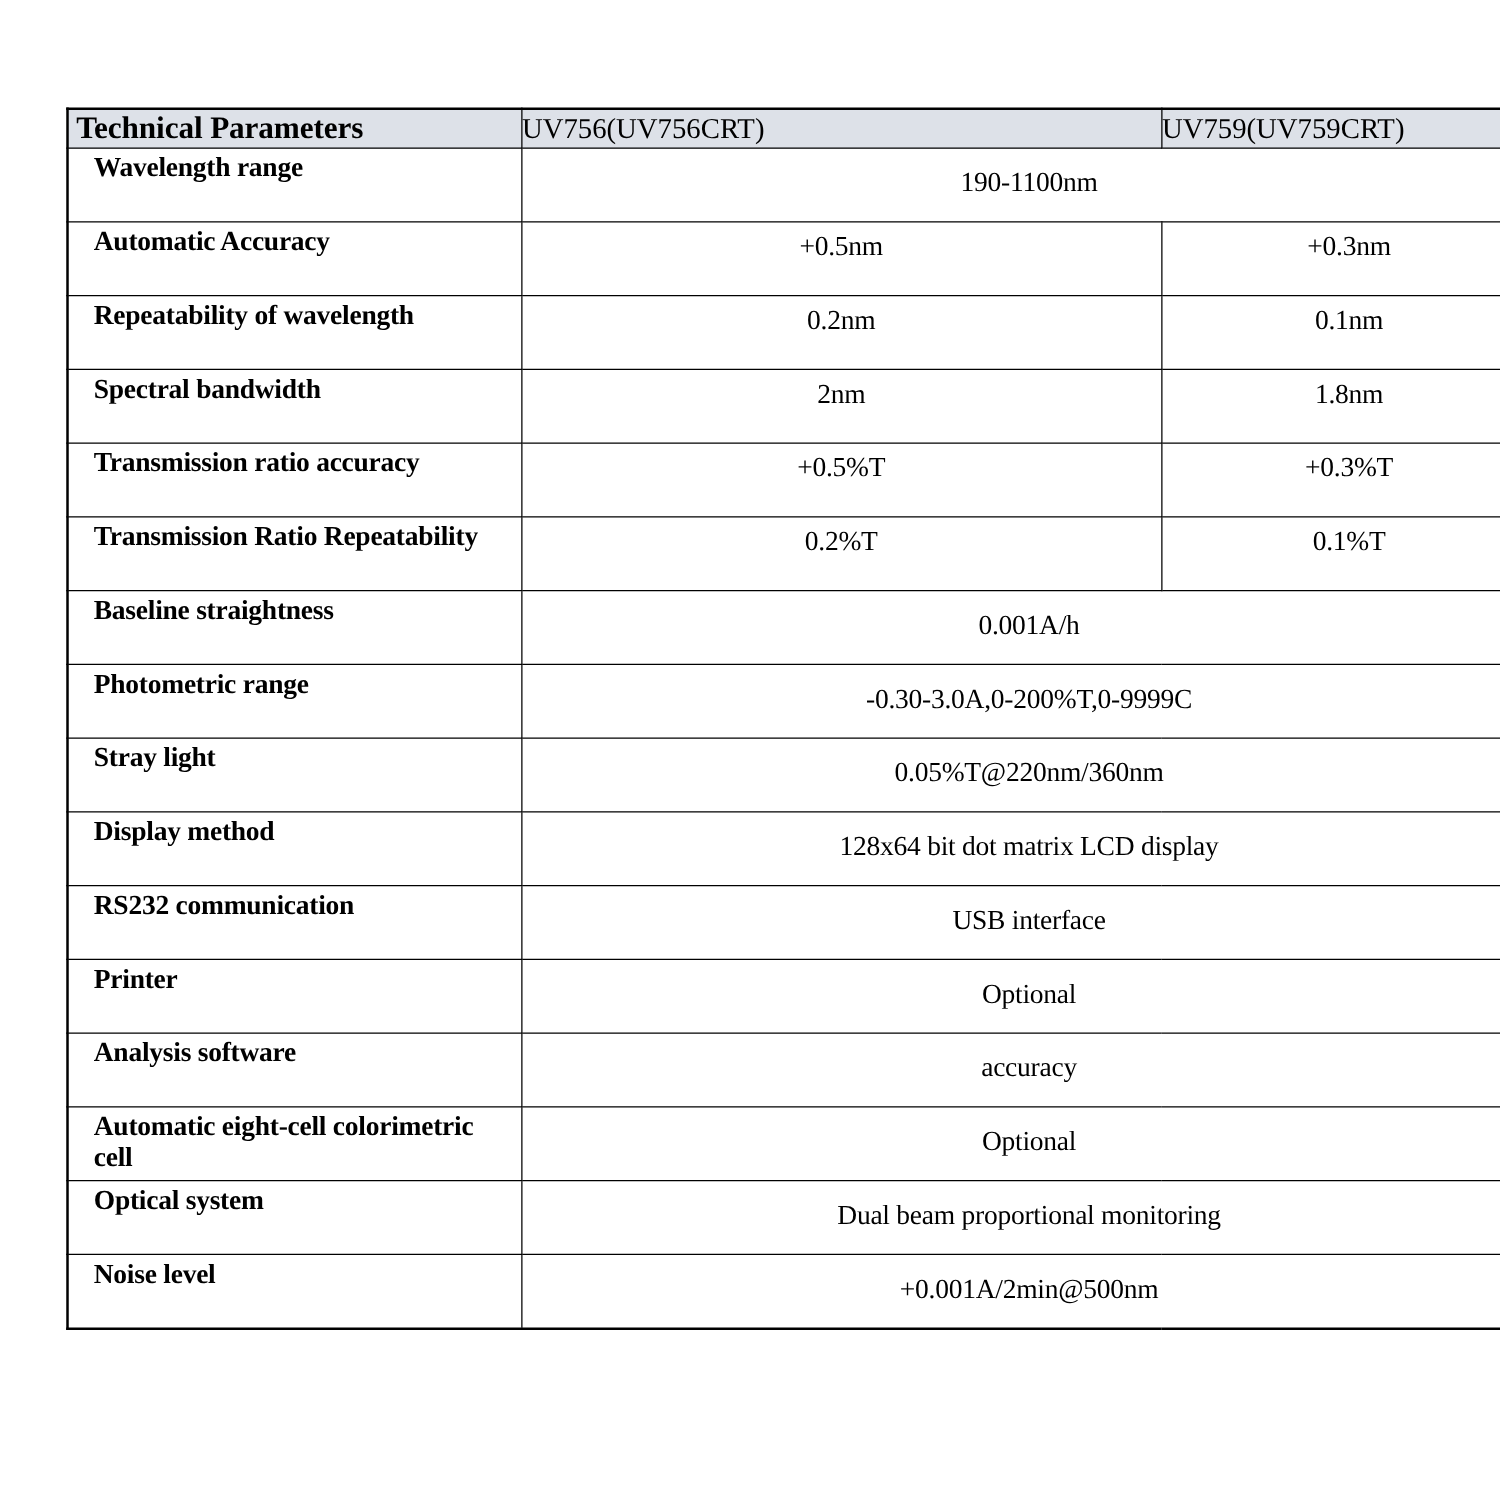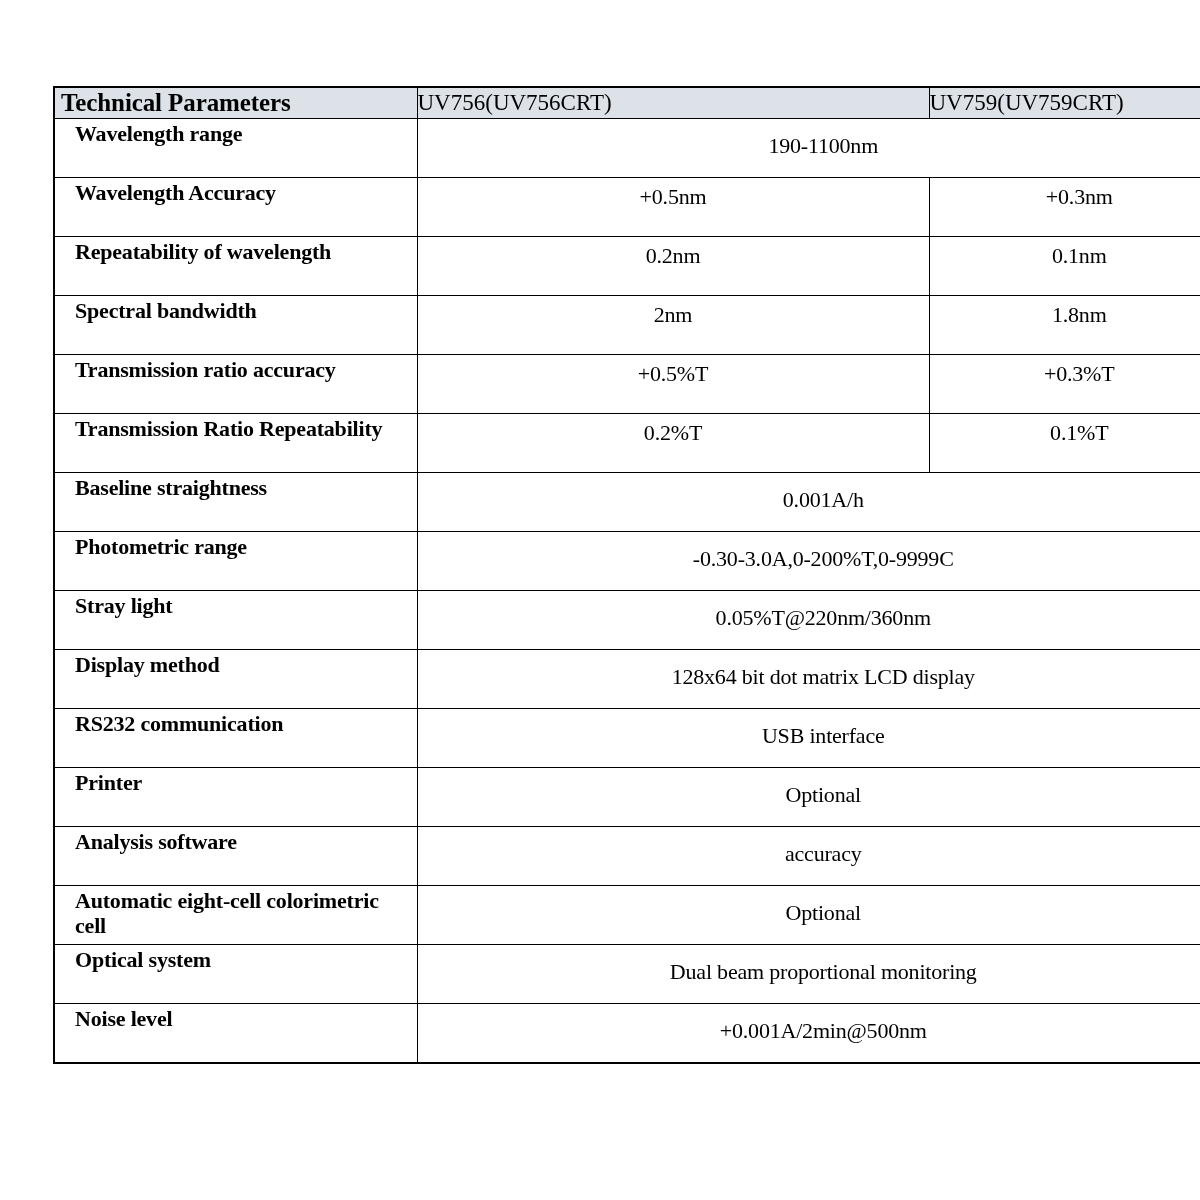--- a/index.html
+++ b/index.html
@@ -107,21 +107,21 @@
         <tr>
           <td class="label">
             <span class="label-txt">Wavelength range</span>
           </td>
           <td class="value" colspan="2">
             <span class="value-txt">190-1100nm</span>
           </td>
         </tr>
         <tr>
           <td class="label">
-            <span class="label-txt">Wavelength Accuracy</span>
+            <span class="label-txt">Automatic Accuracy</span>
           </td>
           <td class="value">
             <span class="value-txt mid">+0.5nm</span>
           </td>
           <td class="value">
             <span class="value-txt mid">+0.3nm</span>
           </td>
         </tr>
         <tr>
           <td class="label">

